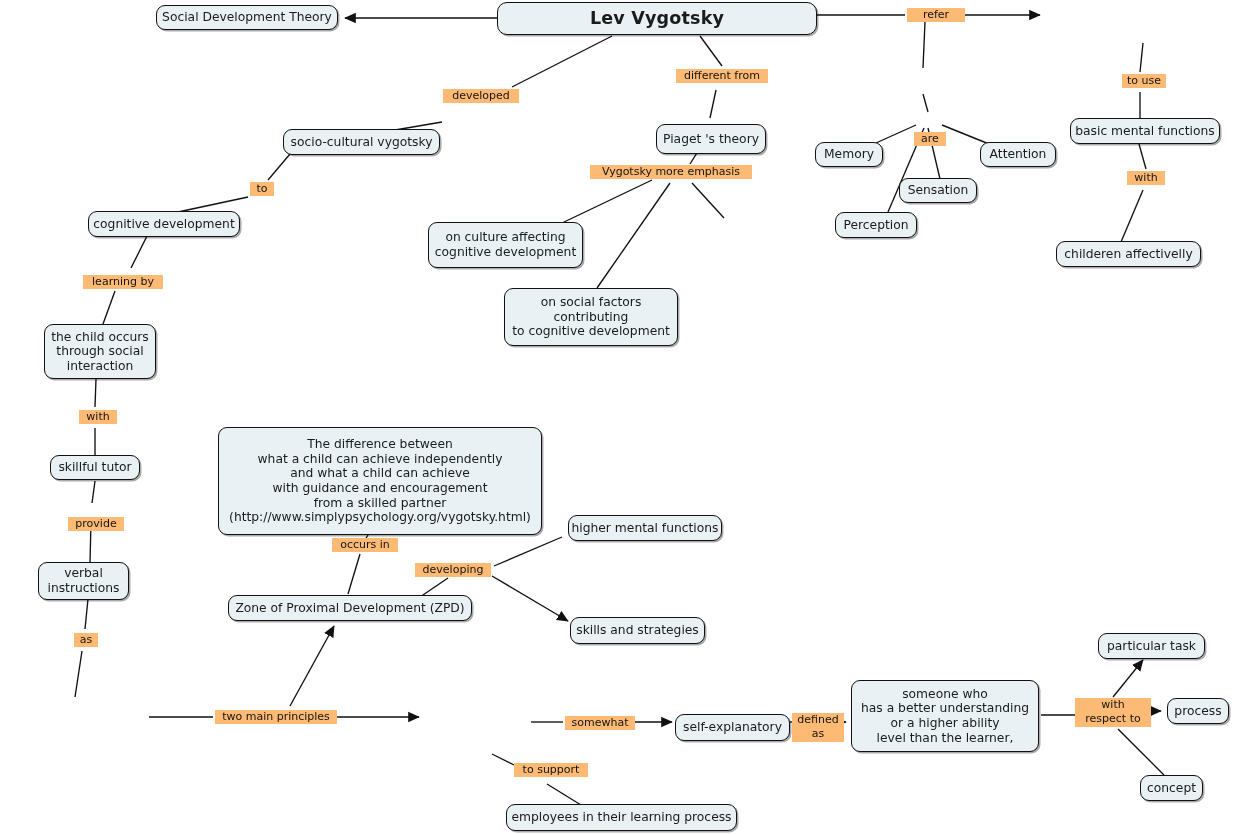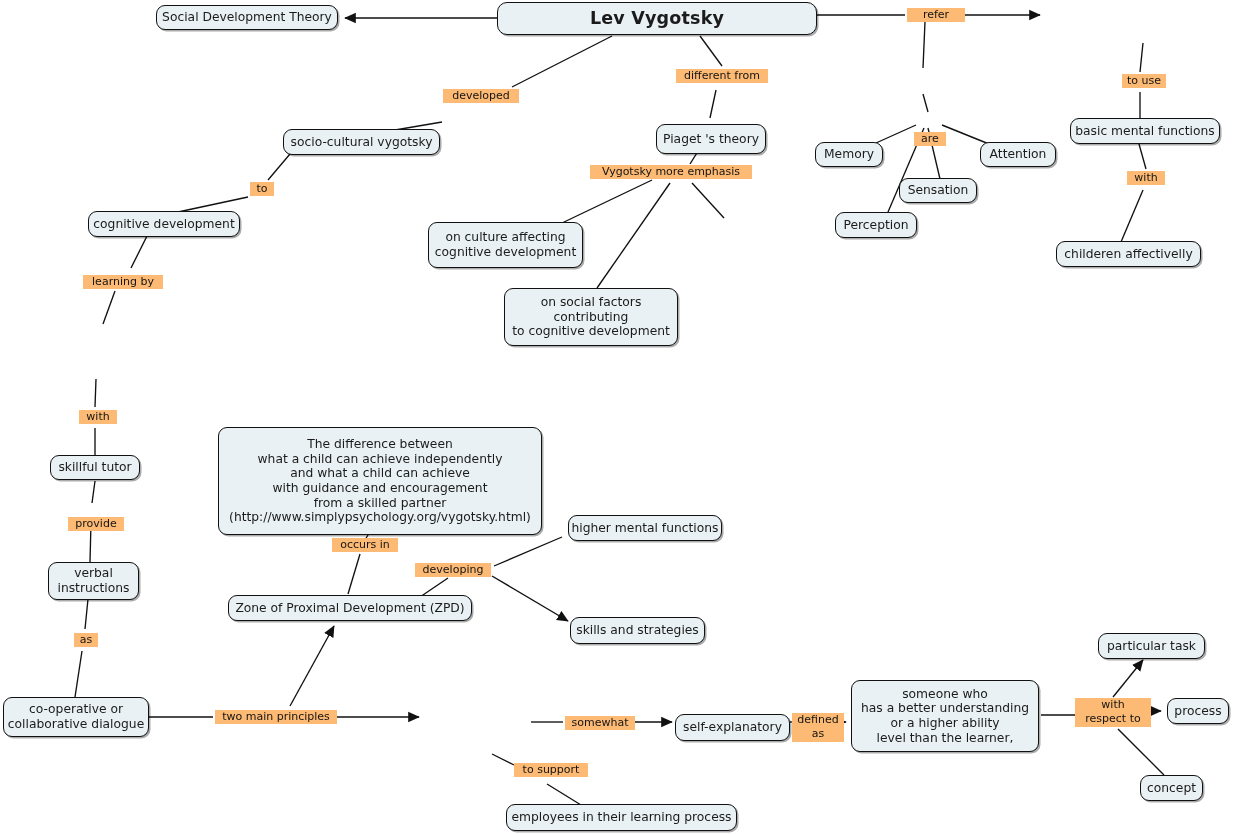--- a/index.html
+++ b/index.html
@@ -180,28 +180,29 @@
   <div class="node" style="left:88px; top:211px; width:152px; height:26px;">cognitive development</div>
 
   <div class="node" style="left:428px; top:222px; width:155px; height:46px;">on culture affecting
 cognitive development</div>
 
 
   <div class="node" style="left:488px; top:288px; width:174px; height:58px;margin-left:16px;">on social factors
 contributing
 to cognitive development</div>
 
+  <div class="node" style="left:44px; top:324px; width:112px; height:55px;">the child occurs
+through social
+interaction</div>
 
   <div class="node" style="left:50px; top:455px; width:90px; height:25px;">skillful tutor</div>
 
-  <div class="node" style="left:48px; top:562px; width:91px; height:38px;">verbal
+  <div class="node" style="left:38px; top:562px; width:91px; height:38px;">verbal
 instructions</div>
 
-  <div class="node" style="left:3px; top:697px; width:146px; height:40px;">co-operative or
-collaborative dialogue</div>
 
   <div class="node" style="left:218px; top:427px; width:324px; height:108px;">The difference between
 what a child can achieve independently
 and what a child can achieve
 with guidance and encouragement
 from a skilled partner
 (http://www.simplypsychology.org/vygotsky.html)</div>
 
   <div class="node" style="left:228px; top:595px; width:244px; height:26px;">Zone of Proximal Development (ZPD)</div>
 

